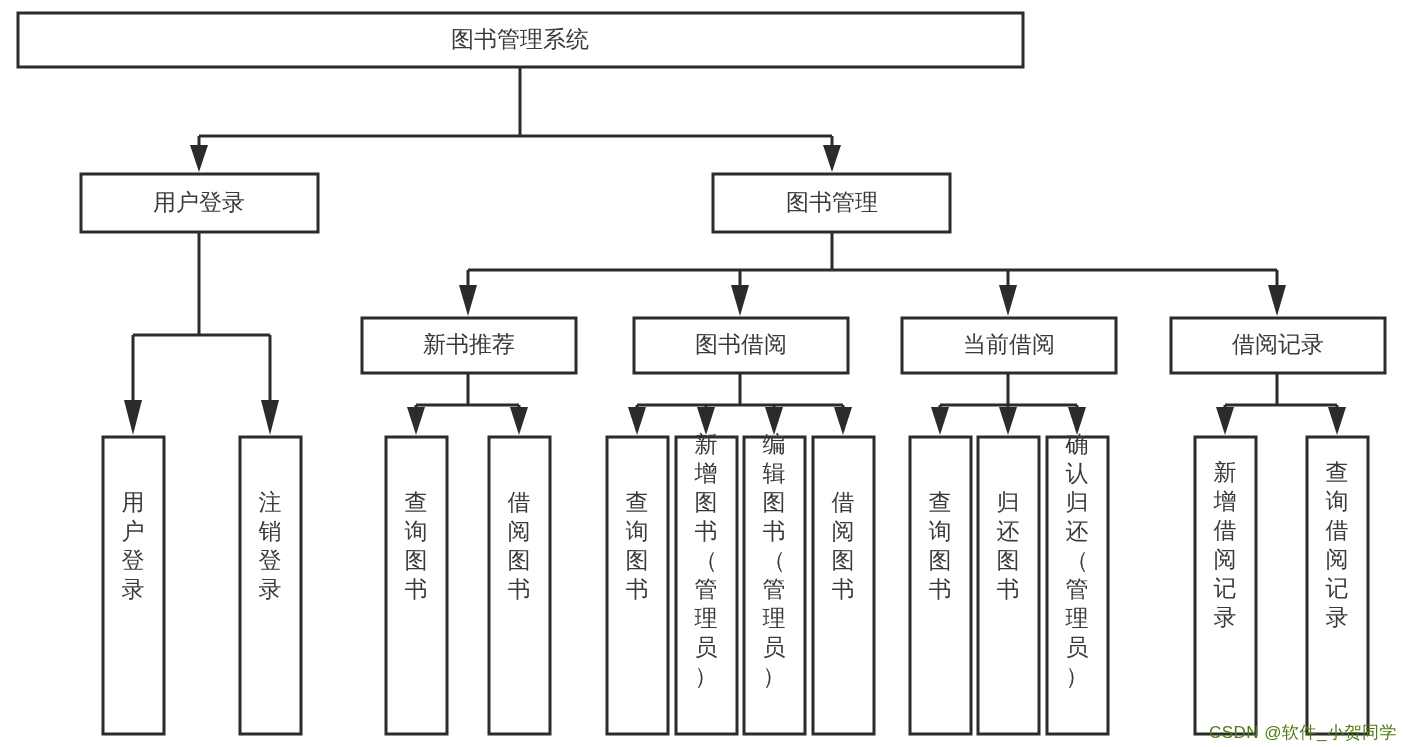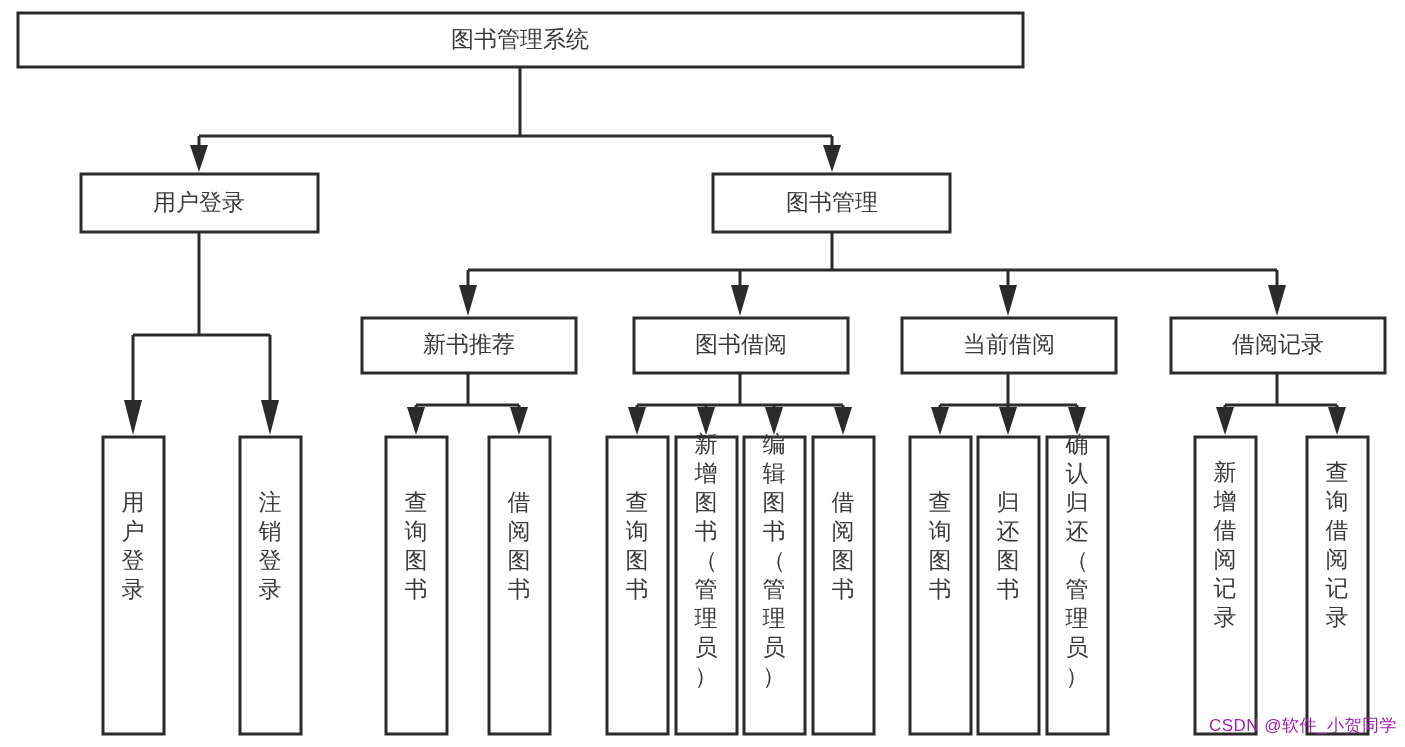--- a/index.html
+++ b/index.html
@@ -49,24 +49,24 @@
   }
   .node-label-vertical {
     fill: #3a3a3a;
     font-family: "Liberation Sans", "DejaVu Sans", sans-serif;
     font-size: 23px;
     text-anchor: middle;
   }
   .watermark {
     position: absolute;
     right: 8px;
-    bottom: 10px;
+    bottom: 3px;
     font-family: "Liberation Sans", "DejaVu Sans", sans-serif;
     font-size: 17px;
-    color: #a21caf;
+    color: #4d7c0f;
     letter-spacing: 0.5px;
     white-space: nowrap;
     pointer-events: none;
   }
 </style>
 </head>
 <body>
 
 <div id="diagram-root">
   <svg class="flow" viewBox="0 0 1405 747" xmlns="http://www.w3.org/2000/svg">

